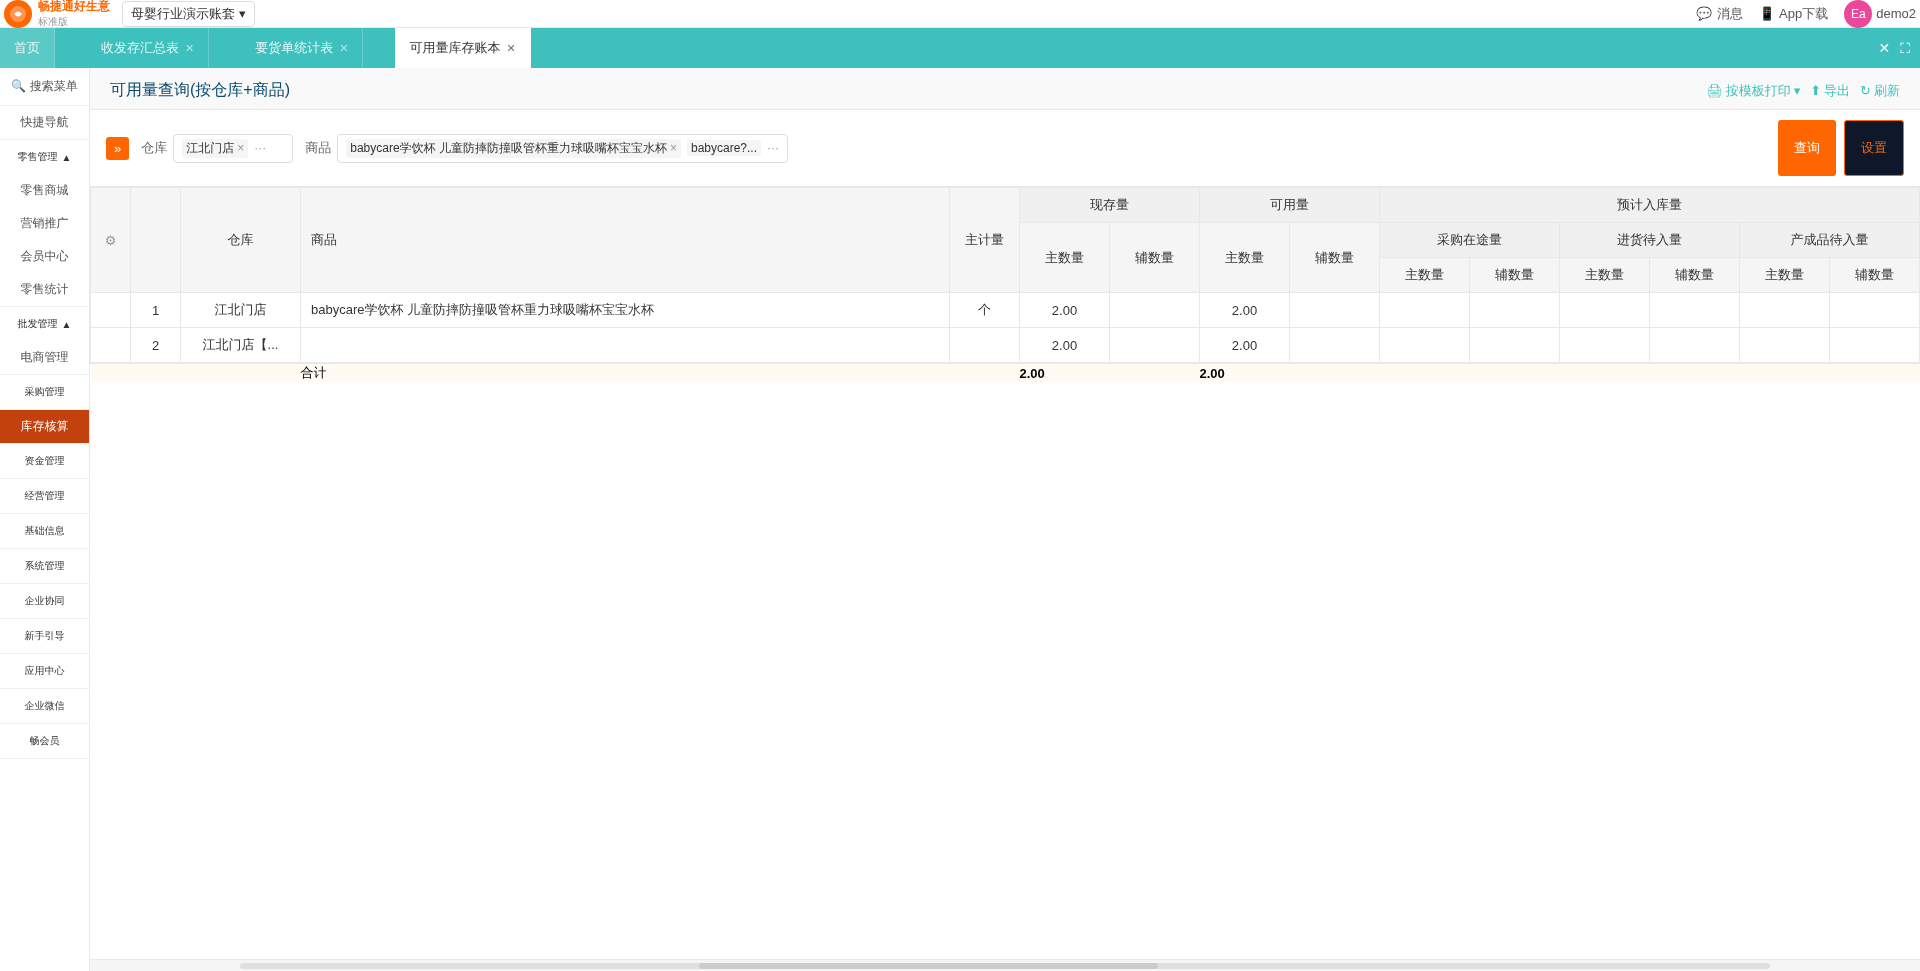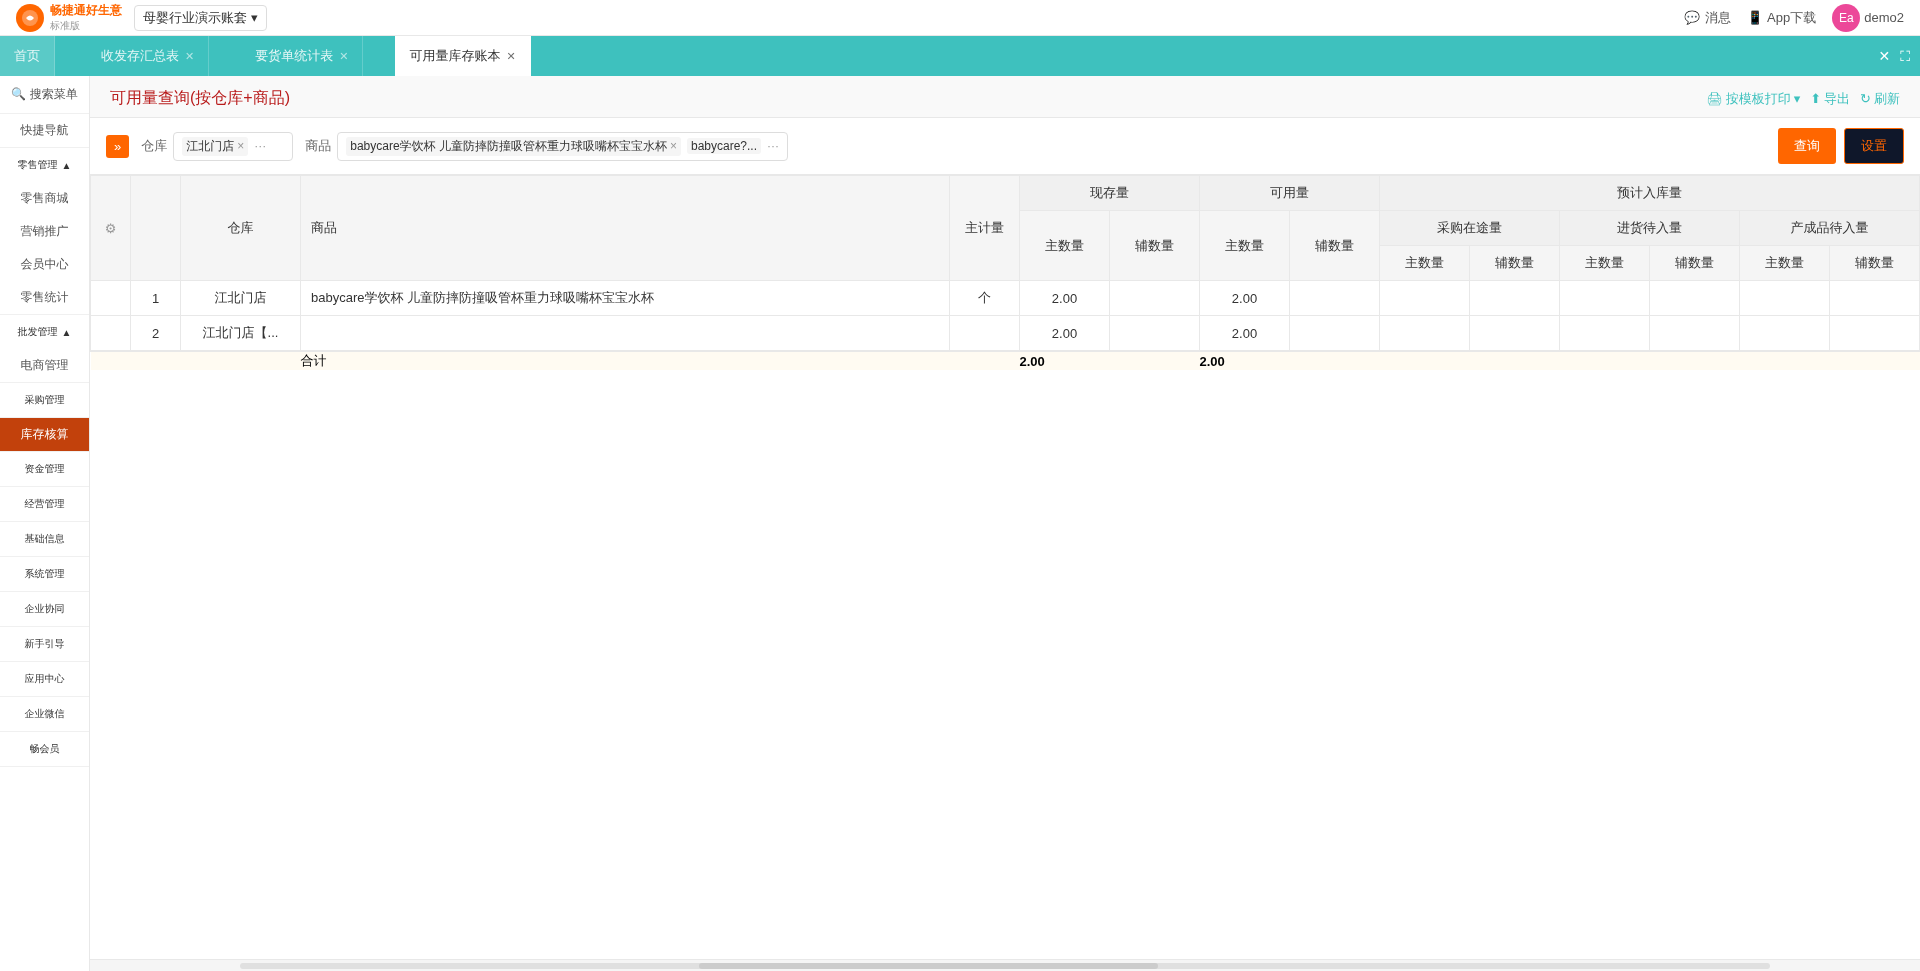--- a/index.html
+++ b/index.html
@@ -1,25 +1,25 @@
 <!DOCTYPE html>
 <html><head>
   <meta charset="utf-8">
   <style>
     * { box-sizing: border-box; margin: 0; padding: 0; }
     body { font-family: 'Microsoft YaHei', Arial, sans-serif; font-size: 13px; background: #f5f5f5; display: flex; flex-direction: column; height: 971px; overflow: hidden; }
 
     
     .top-bar {
-      height: 36px;
+      height: 28px;
       background: #fff;
       display: flex;
       align-items: center;
       justify-content: space-between;
-      padding: 0 16px;
+      padding: 0 4px;
       border-bottom: 1px solid #e8e8e8;
       flex-shrink: 0;
     }
     .top-bar-left { display: flex; align-items: center; gap: 12px; }
     .logo-area { display: flex; align-items: center; gap: 6px; }
     .logo-icon { width: 28px; height: 28px; background: #ff6600; border-radius: 50%; display: flex; align-items: center; justify-content: center; }
     .tenant-selector { display: flex; align-items: center; gap: 4px; font-size: 13px; color: #333; cursor: pointer; border: 1px solid #ddd; border-radius: 4px; padding: 3px 8px; }
     .top-bar-right { display: flex; align-items: center; gap: 16px; font-size: 13px; color: #555; }
     .top-bar-right .item { display: flex; align-items: center; gap: 4px; cursor: pointer; }
     .avatar { width: 28px; height: 28px; border-radius: 50%; background: #ec4899; display: flex; align-items: center; justify-content: center; color: #fff; font-size: 12px; }
@@ -112,21 +112,21 @@
     
     .page-header {
       background: #f9f9f9;
       padding: 12px 20px 8px;
       display: flex;
       align-items: center;
       justify-content: space-between;
       border-bottom: 1px solid #e8e8e8;
       flex-shrink: 0;
     }
-    .page-title { font-size: 16px; font-weight: 500; color: #b91c1c; text-align: center; }
+    .page-title { font-size: 16px; font-weight: 500; color: #0c4a6e; text-align: center; }
     .page-actions { display: flex; align-items: center; gap: 10px; font-size: 13px; color: #3ec1be; cursor: pointer; }
     .page-actions .action-item { display: flex; align-items: center; gap: 3px; cursor: pointer; }
 
     
     .filter-bar {
       background: #fff;
       padding: 10px 16px;
       display: flex;
       align-items: center;
       gap: 12px;
@@ -166,21 +166,21 @@
       gap: 3px;
     }
     .filter-tag .remove { color: #999; cursor: pointer; }
     .filter-ellipsis { color: #999; }
 
     .filter-actions { margin-left: auto; display: flex; gap: 8px; }
     .btn-query {
       background: #ff6600;
       color: #fff;
       border: none;
-      padding: 9px 16px;
+      padding: 19px 16px;
       border-radius: 3px;
       cursor: pointer;
       font-size: 13px;
     }
     .btn-settings {
       background: #0f172a;
       color: #ff6600;
       border: 1px solid #ff6600;
       padding: 5px 16px;
       border-radius: 3px;

